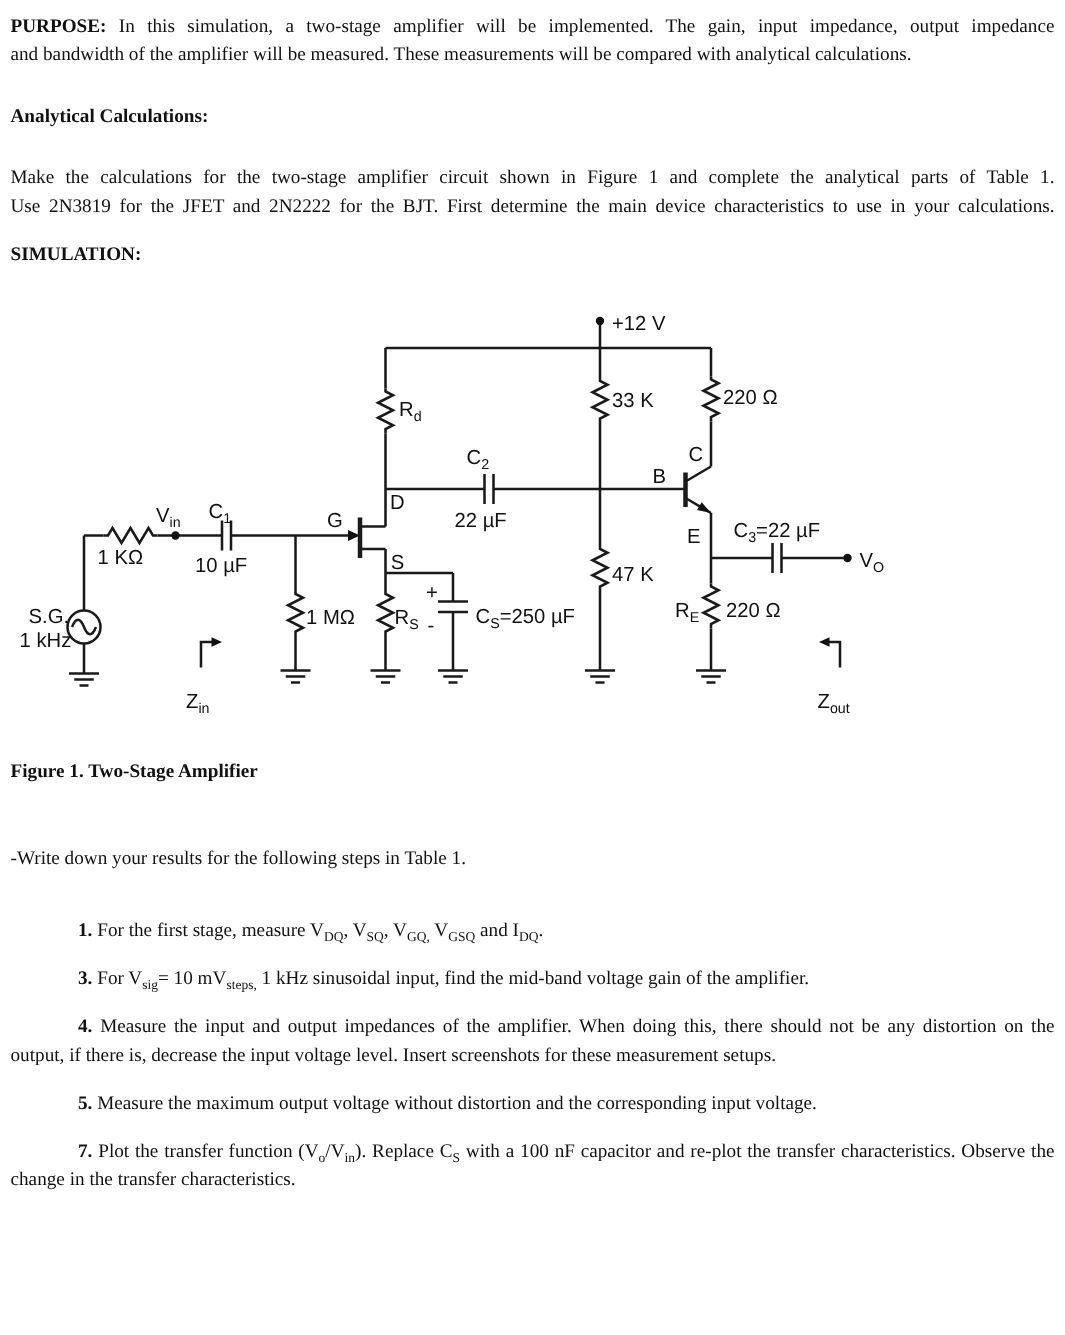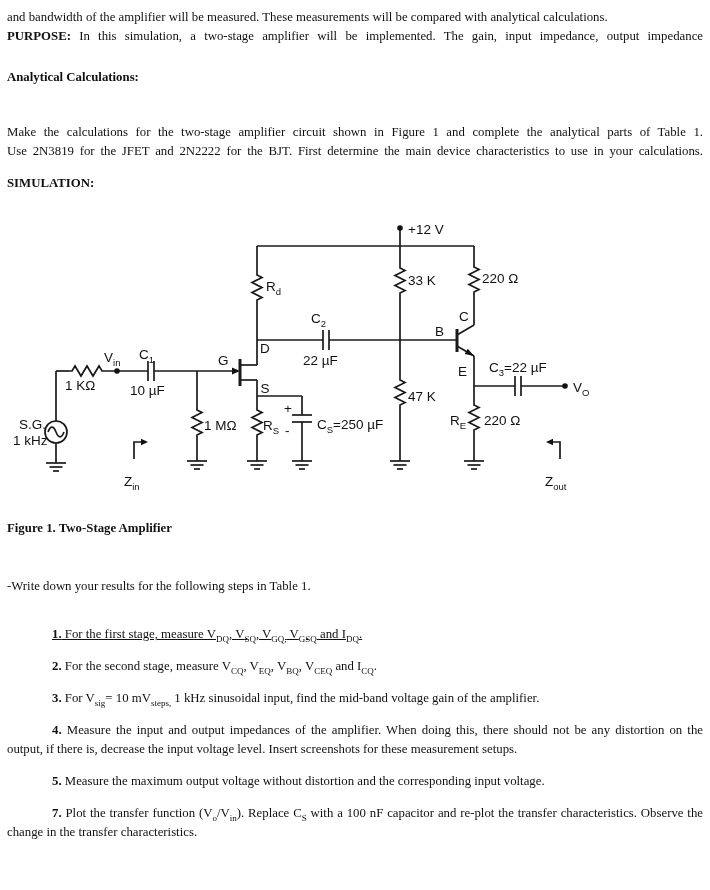--- a/index.html
+++ b/index.html
@@ -7,42 +7,42 @@
     width:710px;height:890px;box-sizing:border-box;
     padding:8px 7px 0 7px;overflow:hidden;
     color:#111;
     font-family:"Liberation Serif",serif;
     font-size:12.8px;line-height:19px;
   }
   p{margin:0;}
   .jline{text-align:justify;text-align-last:justify;}
   .jline.jlast{text-align-last:auto;}
   .h{font-weight:bold;}
-  .h-analytical{margin-top:22px;margin-bottom:36px;}
+  .h-analytical{margin-top:22px;margin-bottom:22px;}
   .h-sim{margin-top:13px;}
   sub{font-size:9px;line-height:0;}
   b{font-weight:bold;}
   .fig{margin-top:20px;}
   .fig svg{display:block;}
   .fig *{stroke:#1a1a1a;stroke-width:1.7;fill:none;}
   .fig text,.fig tspan{stroke:none;fill:#111;font-family:"Liberation Sans",sans-serif;font-size:13.5px;}
   .fig tspan.s{font-size:9.5px;}
   .fig .dot,.fig .ah{fill:#111;stroke:none;}
   .fig .thick{stroke-width:3;}
   .caption{text-align:left;font-weight:bold;margin-top:6px;}
   .write{margin-top:39px;}
   .steps .step{margin-top:13px;text-indent:45px;text-align:justify;}
-  .steps .step.first{margin-top:29px;text-decoration:underline;}
+  .steps .step.first{margin-top:29px;}
 </style>
 </head>
 <body>
 
 <div class="purpose">
+  <p class="jline"><b>PURPOSE:</b> In this simulation, a two-stage amplifier will be implemented. The gain, input impedance, output impedance</p>
   <p class="jline jlast">and bandwidth of the amplifier will be measured. These measurements will be compared with analytical calculations.</p>
-  <p class="jline"><b>PURPOSE:</b> In this simulation, a two-stage amplifier will be implemented. The gain, input impedance, output impedance</p>
 </div>
 
 <p class="h h-analytical">Analytical Calculations:</p>
 
 <div>
   <p class="jline">Make the calculations for the two-stage amplifier circuit shown in Figure 1 and complete the analytical parts of Table 1.</p>
   <p class="jline">Use 2N3819 for the JFET and 2N2222 for the BJT. First determine the main device characteristics to use in your calculations.</p>
 </div>
 
 <p class="h h-sim">SIMULATION:</p>
@@ -205,18 +205,17 @@
     <text x="538" y="273"><tspan>Z</tspan><tspan class="s" dy="3.5">out</tspan></text>
   </g>
 </svg>
 <p class="caption">Figure 1. Two-Stage Amplifier</p>
 </div>
 
 <p class="write">-Write down your results for the following steps in Table 1.</p>
 
 <div class="steps">
   <p class="step first"><b>1.</b> For the first stage, measure V<sub>DQ</sub>, V<sub>SQ</sub>, V<sub>GQ,</sub> V<sub>GSQ</sub> and I<sub>DQ</sub>.</p>
-  <p class="step"><b>2.</b> For the second stage, measure V<sub>CQ</sub>, V<sub>EQ</sub>, V<sub>BQ</sub>, V<sub>CEQ</sub> and I<sub>CQ</sub>.</p>
   <p class="step"><b>3.</b> For V<sub>sig</sub>= 10 mV<sub>steps,</sub> 1 kHz sinusoidal input, find the mid-band voltage gain of the amplifier.</p>
   <p class="step"><b>4.</b> Measure the input and output impedances of the amplifier. When doing this, there should not be any distortion on the output, if there is, decrease the input voltage level. Insert screenshots for these measurement setups.</p>
   <p class="step"><b>5.</b> Measure the maximum output voltage without distortion and the corresponding input voltage.</p>
   <p class="step"><b>7.</b> Plot the transfer function (V<sub>o</sub>/V<sub>in</sub>). Replace C<sub>S</sub> with a 100 nF capacitor and re-plot the transfer characteristics. Observe the change in the transfer characteristics.</p>
 </div>
 
 </body></html>

